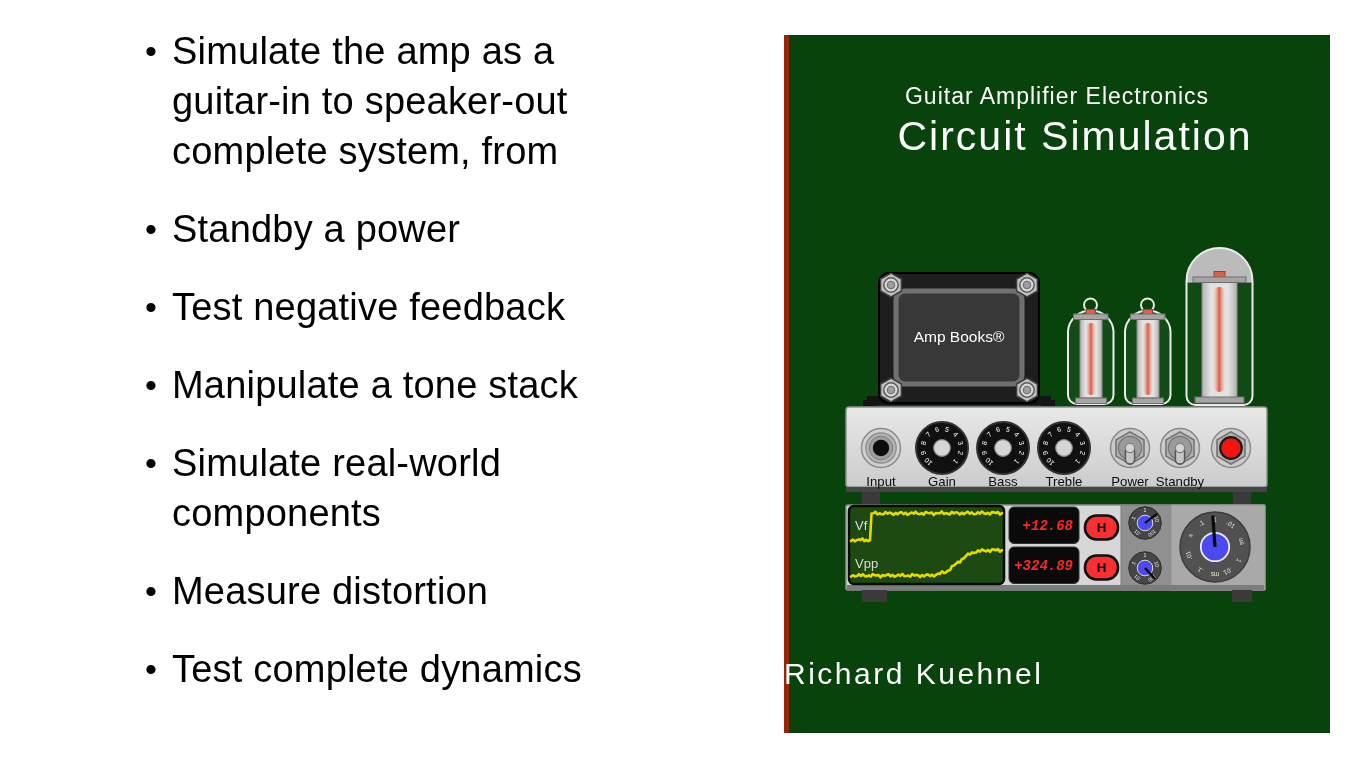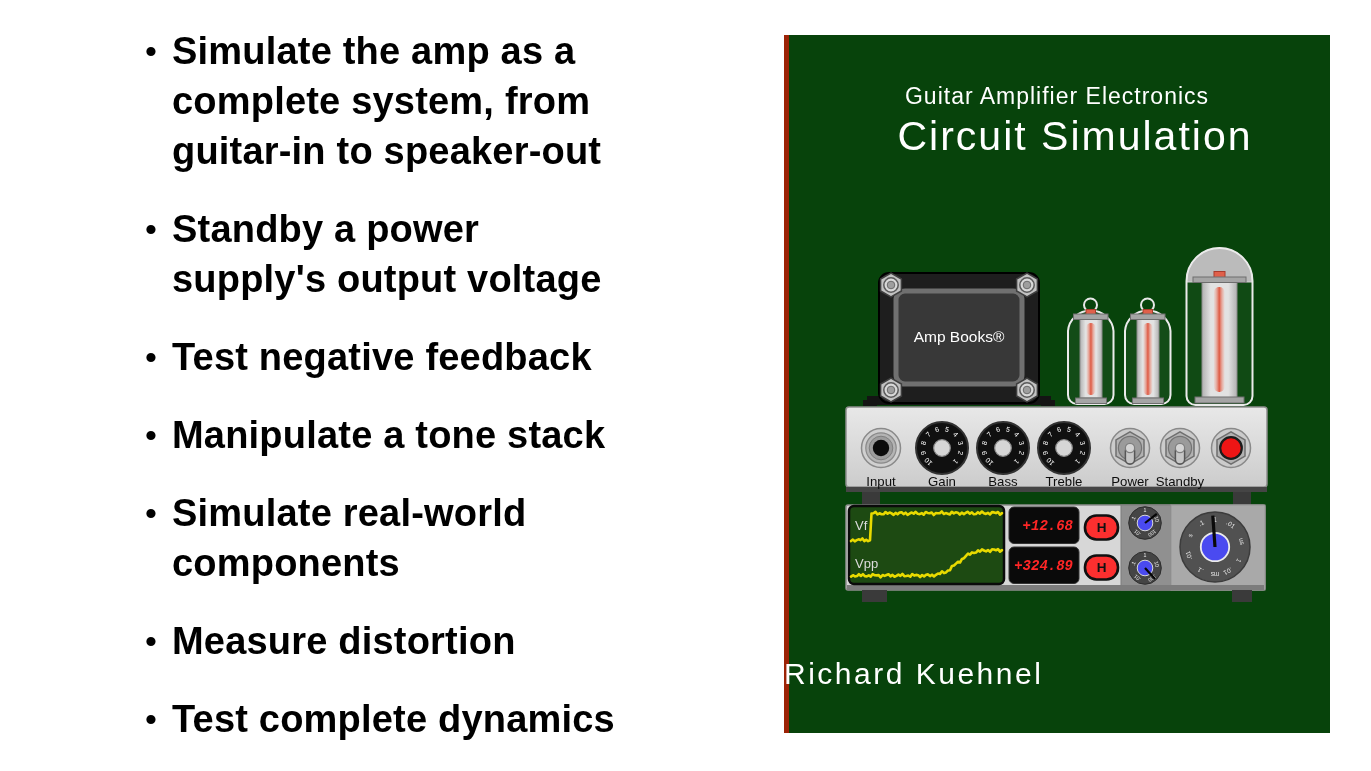--- a/index.html
+++ b/index.html
@@ -4,21 +4,21 @@
 <style>
   html,body{margin:0;padding:0;background:#ffffff;}
   .slide{position:relative;width:1371px;height:771px;background:#ffffff;overflow:hidden;
          font-family:"Liberation Sans",sans-serif;}
 
   
   .bullets{position:absolute;left:145px;top:26px;width:625px;color:#000;}
   .bullet{display:flex;margin-bottom:28px;}
   .bullet .marker{width:27px;flex:0 0 27px;font-size:34px;line-height:50px;}
   .bullet .btext{font-size:38px;line-height:50px;letter-spacing:0.2px;}
-  .bline{display:block;white-space:nowrap;font-weight:bold;}
+  .bline{display:block;white-space:nowrap;}
 
   
   .cover{position:absolute;left:784px;top:35px;width:546px;height:698px;
          background:var(--cover_green,#07430b);}
   .spine{position:absolute;left:0;top:0;width:4.5px;height:100%;
          background:var(--spine_red,#9c2306);}
   .cover-titles{position:absolute;left:0;top:44px;width:100%;text-align:center;
                 color:var(--title_white,#fff);}
   .series-title{font-size:23px;line-height:34px;letter-spacing:1px;}
   .book-title{font-size:41px;line-height:47px;letter-spacing:2px;margin-left:36px;}
@@ -42,29 +42,28 @@
 </head>
 <body>
 
 <div class="slide">
 
   <div class="bullets">
     <div class="bullet">
       <span class="marker">•</span>
       <div class="btext">
         <span class="bline">Simulate the amp as a</span>
+        <span class="bline">guitar-in to speaker-out</span>
         <span class="bline">complete system, from</span>
-        <span class="bline">guitar-in to speaker-out</span>
       </div>
     </div>
     <div class="bullet">
       <span class="marker">•</span>
       <div class="btext">
         <span class="bline">Standby a power</span>
-        <span class="bline">supply's output voltage</span>
       </div>
     </div>
     <div class="bullet">
       <span class="marker">•</span>
       <div class="btext">
         <span class="bline">Test negative feedback</span>
       </div>
     </div>
     <div class="bullet">
       <span class="marker">•</span>

